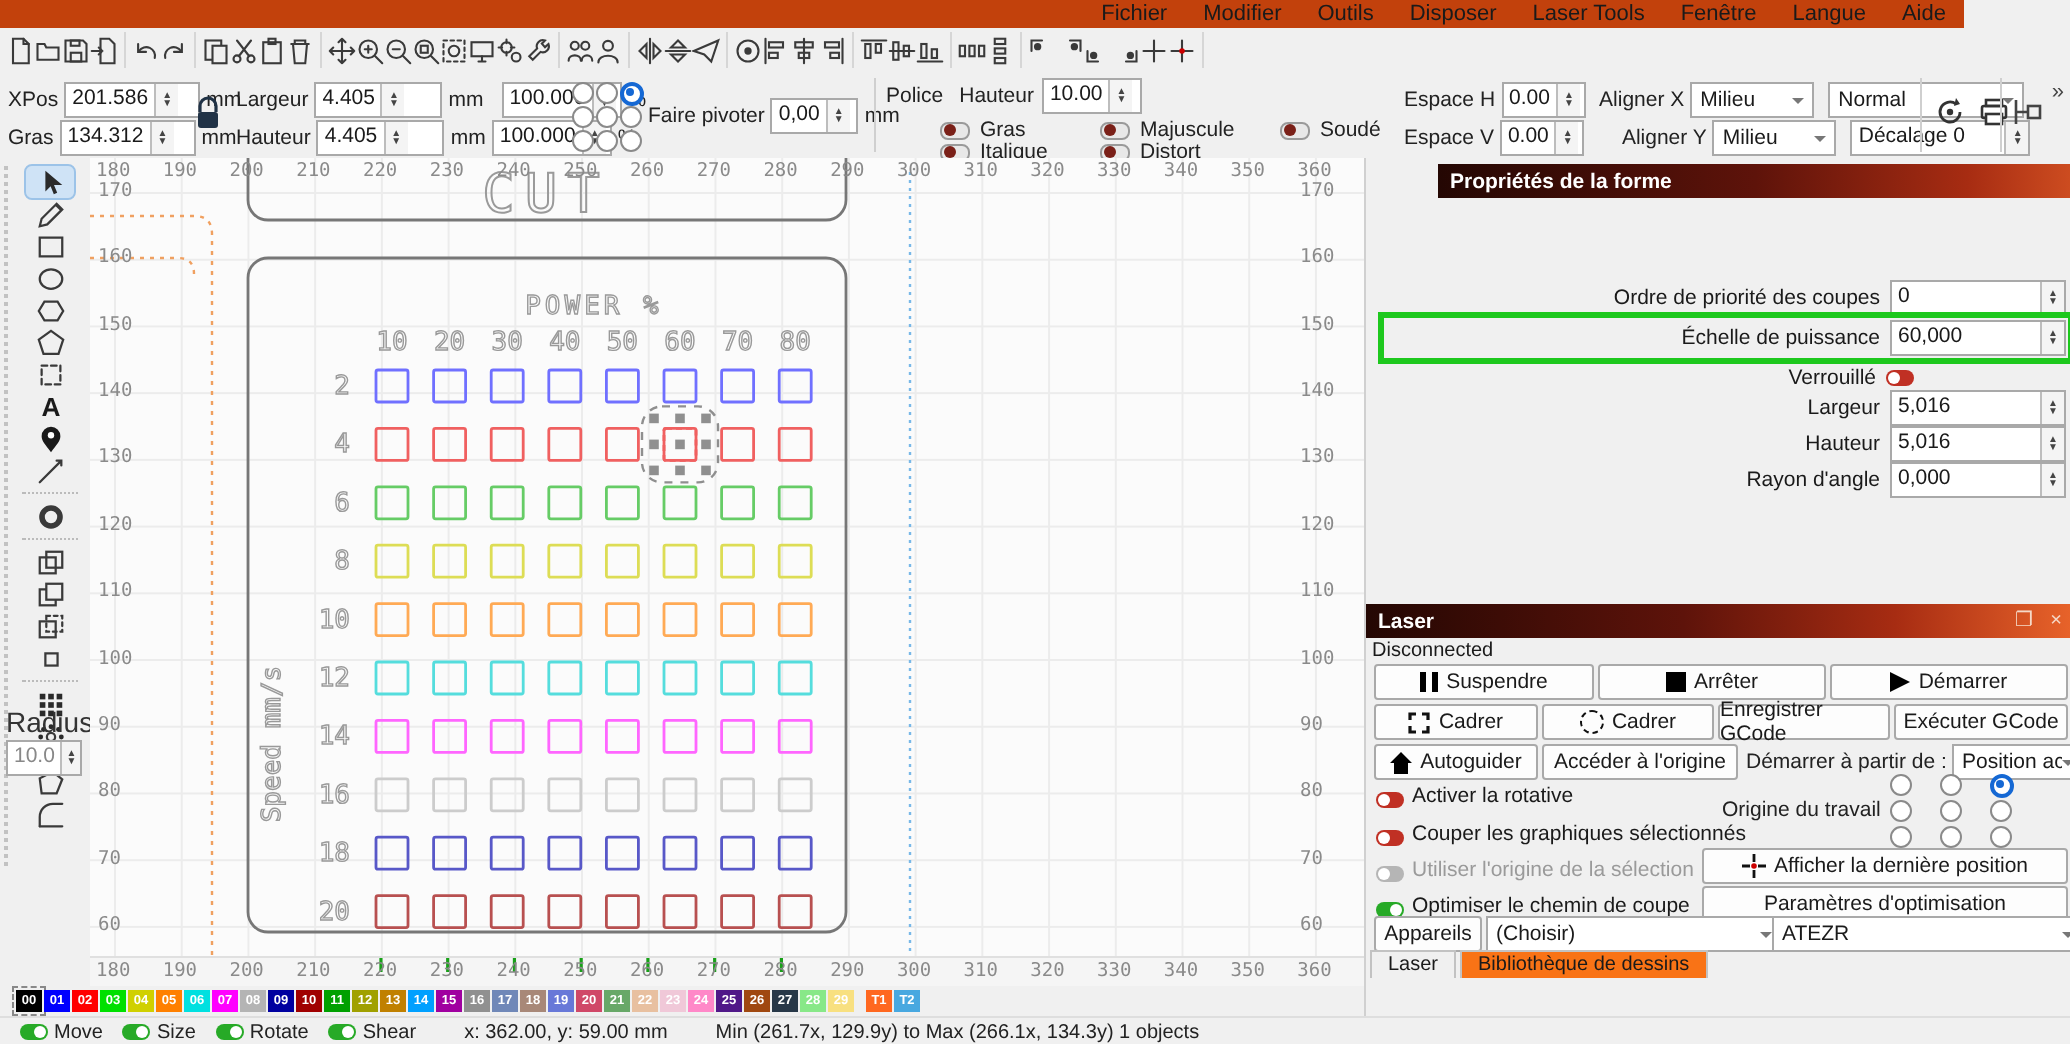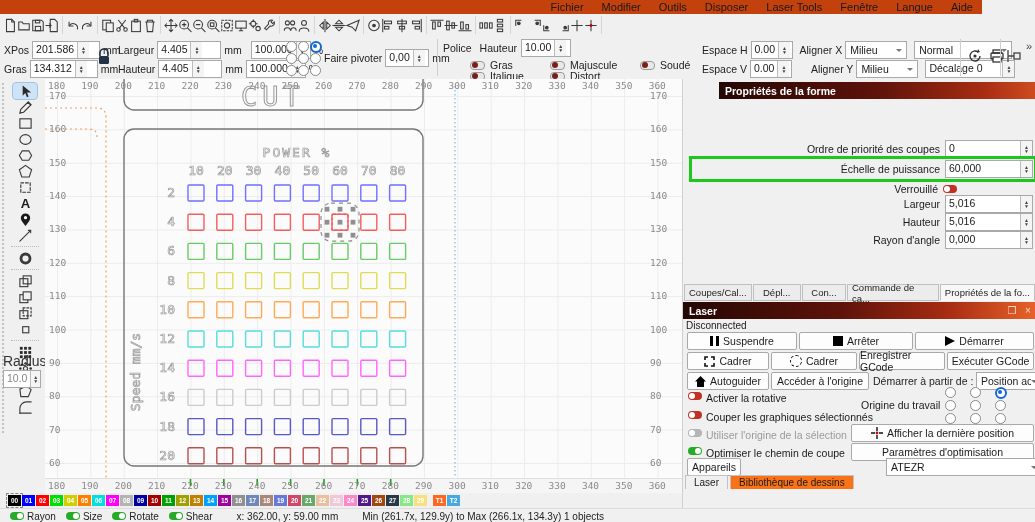--- a/index.html
+++ b/index.html
@@ -53,21 +53,21 @@
     background:linear-gradient(90deg,#240703 0%,#5e130a 45%,#a72c12 75%,#e8632a 100%);}
   .panel-hdr .t{color:#fff;font-size:10.5px;font-weight:bold;padding-left:6px;}
   .panel-hdr .hic{color:#f5d9c8;font-size:10px;width:16px;text-align:center;}
   .prow{position:absolute;display:flex;align-items:center;height:18px;}
   .prow .plabel{font-size:10.5px;text-align:right;padding-right:5px;}
   .hl{outline:3px solid #1dc81d;outline-offset:1px;}
   .dtab{height:15px;background:#ececec;border:1px solid #bfbfbf;font-size:9.5px;display:flex;align-items:center;justify-content:center;padding:0 4px;color:#222;}
   .dtab.active{background:#f7f7f7;border-bottom-color:#f7f7f7;}
   .lbtn{border:1px solid #a9a9a9;background:#fdfdfd;border-radius:2px;font-size:10.5px;display:flex;align-items:center;justify-content:center;gap:4px;height:16px;}
   .lbtn svg{flex:none;}
-  .cbrow{position:absolute;display:flex;align-items:flex-start;gap:4px;font-size:10.5px;}
+  .cbrow{position:absolute;display:flex;align-items:flex-end;gap:4px;font-size:10.5px;}
   .cbrow.disabled{color:#9a9a9a;}
   #btabs{position:absolute;left:2px;top:396px;display:flex;align-items:flex-end;gap:2px;}
   .btab{font-size:10px;padding:1px 8px;background:#f97316;border:1px solid #c2c2c2;border-bottom:none;}
   .btab.active{background:#f0f0f0;font-weight:normal;}
   
   #palette-row{left:0;top:493px;width:682px;height:15px;background:#f0f0f0;display:flex;align-items:center;padding-left:8px;box-sizing:border-box;}
   .chip{width:13px;height:11px;margin-right:1px;display:flex;align-items:center;justify-content:center;
         font-size:6.5px;font-weight:bold;color:#fff;box-sizing:border-box;}
   .chip.selected{outline:1px dashed #888;outline-offset:1px;}
   #statusbar{left:0;top:508px;width:1035px;height:14px;background:#f0f0f0;border-top:1px solid #dedede;display:flex;align-items:center;font-size:10px;color:#222;}
@@ -875,27 +875,20 @@
         </span>
       </div>
       <div class="prow" style="left: 10px; top: 152px; width: 340px;">
         <span class="plabel" style="flex: 1 1 0%;">Rayon d'angle</span>
         <span class="field" style="width: 86px;">
           <span class="val" style="flex: 1 1 0%;">0,000</span>
           <span class="spin">▲<br>▼</span>
         </span>
       </div>
     </div>
-  <div id="dock-tab-row" style="position:absolute;left:1px;top:205px;display:flex;gap:1px;width:351px;">
-      <div class="dtab" style="width: 64px;">Coupes/Cal...</div>
-      <div class="dtab" style="width: 45px;">Dépl...</div>
-      <div class="dtab" style="width: 40px;">Con...</div>
-      <div class="dtab" style="width: 96px;">Commande de ca...</div>
-      <div class="dtab active" style="width: 100px;">Propriétés de la fo...</div>
-    </div>
 
   <div class="panel-hdr" style="top:223px;">
     <span class="t">Laser</span>
     <span style="margin-left:auto;display:flex;">
       <span class="hic">❐</span>
       <span class="hic">×</span>
     </span>
   </div>
   <div style="position:absolute;left:3px;top:241px;font-size:10px;">Disconnected</div>
 
@@ -990,20 +983,24 @@
     <svg width="12" height="12" viewBox="0 0 12 12" fill="none" stroke="#111" stroke-width="1.4">
         <path d="M6 0v4M6 8v4M0 6h4M8 6h4"></path>
         <circle cx="6" cy="6" r="1.4" fill="#cc0000" stroke="none"></circle>
       </svg>
     <span>Afficher la dernière position</span>
     </div>
 
   <div class="lbtn abs" style="left:4px;top:379px;width:52px;">
       <span>Appareils</span>
     </div>
+  <span class="combo abs" style="left:60px;top:379px;width:138px;">
+      <span>(Choisir)</span>
+      <span class="dd"></span>
+    </span>
   <span class="combo abs" style="left:203px;top:379px;width:146px;">
       <span>ATEZR</span>
       <span class="dd"></span>
     </span>
 
   <div id="btabs">
       <span class="btab active">Laser</span>
       <span class="btab">Bibliothèque de dessins</span>
     </div>
 </div>
@@ -1039,21 +1036,21 @@
     <span class="chip" style="background: rgb(40, 56, 72);">27</span>
     <span class="chip" style="background: rgb(136, 232, 136);">28</span>
     <span class="chip" style="background: rgb(248, 224, 128);">29</span>
     <span class="chip" style="margin-left: 5px; background: rgb(255, 104, 32);">T1</span>
     <span class="chip" style="background: rgb(72, 168, 224);">T2</span>
   </div>
 
 <div id="statusbar" class="abs">
   <span class="sb-tgl">
       <span class="tgl green"></span>
-      <span>Rayon</span>
+      <span>Move</span>
     </span>
   <span class="sb-tgl">
       <span class="tgl green"></span>
       <span>Size</span>
     </span>
   <span class="sb-tgl">
       <span class="tgl green"></span>
       <span>Rotate</span>
     </span>
   <span class="sb-tgl">

